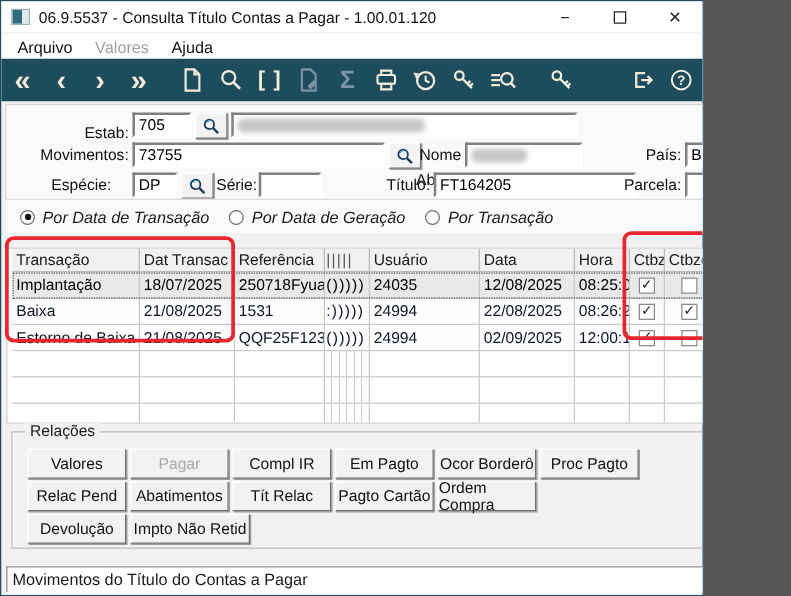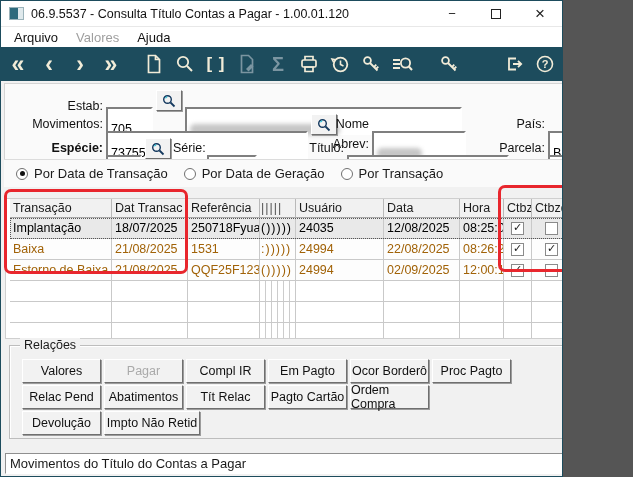--- a/index.html
+++ b/index.html
@@ -30,41 +30,41 @@
   .tb-txt { color:#f2ecd8; font-size:23px; font-weight:bold; line-height:22px; }
   .tb-txt.small { font-size:17px; letter-spacing:1px; }
   .gap-md { margin-left:12px; }
   .gap-key { margin-left:16px; }
   .push { margin-left:auto; }
   
   .panelA { position:absolute; left:3px; top:82px; width:626px; height:104px;
     background:#fafafa; border:1px solid #d4d4d4; }
   .lbl { position:absolute; font-size:12.5px; text-align:right; color:#111; height:20px; line-height:20px; }
   .inp { position:absolute; height:20px; background:#fff; border:2px solid;
-    border-color:#7f7f7f #ffffff #ffffff #7f7f7f; font-size:12.5px; line-height:16px; padding:12px 3px; color:#000;margin-top:17px; }
+    border-color:#7f7f7f #ffffff #ffffff #7f7f7f; font-size:12.5px; line-height:16px; padding:0 3px; color:#000; }
   .sbtn { position:absolute; width:26px; height:21px; background:#f2f2f2; border:1px solid;
     border-color:#ffffff #6f6f6f #6f6f6f #ffffff; box-shadow:1px 1px 0 #9c9c9c;
     display:flex; align-items:center; justify-content:center; }
   .redact { height:11px; background:#c6c6c6; border-radius:5px; filter:blur(2px); margin-top:3px; }
   
   .radio-row { position:absolute; left:3px; top:158px; width:626px; height:28px; background:#fafafa;
     border-top:1px solid #dcdcdc; display:flex; align-items:center; gap:16px; padding-left:12px; }
-  .radio { display:flex; align-items:center; gap:6px; font-size:13px; }
+  .radio { display:flex; align-items:center; gap:6px; font-size:13px;font-style:italic; }
   .rdot { width:12px; height:12px; border-radius:50%; border:1px solid #707070; background:#fff;
     display:inline-flex; align-items:center; justify-content:center; }
   .rdot.sel::after { content:""; width:5px; height:5px; border-radius:50%; background:#111; }
   
   .tablebox { position:absolute; left:4px; top:197px; width:625px; height:141px; background:#fff;
     border:1px solid #cfcfcf; overflow:hidden; }
   .grid { position:absolute; left:4px; top:0; }
   .trow { display:grid; grid-template-columns:102px 76px 72px 36px 88px 76px 44px 28px 40px 28px; }
   .trow > div { border-right:1px solid #c9c9c9; border-bottom:1px solid #c9c9c9;
     font-size:12.5px; padding:0 3px; overflow:hidden; white-space:nowrap; display:flex; align-items:center; }
   .thead > div { background:#f1f1f1; border-right:1px solid #b9b9b9; border-bottom:1px solid #a8a8a8; height:19px; }
-  .tdata > div { height:21px; color:#a16207; background:#fdfdfd; }
+  .tdata > div { height:21px; color:#0f172a; background:#fdfdfd; }
   .tdata.selected > div { background:#e9e9e9; color:#000; }
   .tdata.selected { outline:1px dotted #555; outline-offset:-1px; }
   .tempty > div { height:21px; }
   .mini { background:repeating-linear-gradient(to right, transparent 0 5px, #cccccc 5px 6px);
     font-size:10px; letter-spacing:1px; color:#9a9a9a; padding:0 1px !important; }
   .thead .mini { color:#555; }
   .filler { border-right:none !important; }
   .cbcell { justify-content:center; }
   .checkbox { width:13px; height:13px; background:#fff; border:1px solid #8a8a8a;
     display:inline-flex; align-items:center; justify-content:center; font-size:11px; font-weight:bold; color:#1a1a1a; }
@@ -232,21 +232,21 @@
     </div>
     <div class="lbl" style="left:509px;top:30px;width:31px;">País:</div>
     <div class="inp" style="left:543px;top:30px;width:29px;">BRA</div>
     <div class="sbtn" style="left:575px;top:30px;">
       <svg width="14" height="14" viewBox="0 0 14 14">
         <circle cx="6" cy="5.5" r="3.6" fill="none" stroke="#2b6b75" stroke-width="1.3" stroke-dasharray="2 1.2"></circle>
         <line x1="8.8" y1="8.3" x2="12.5" y2="12" stroke="#13385e" stroke-width="1.8"></line>
       </svg>
     </div>
 
-    <div class="lbl" style="left:18px;top:54px;width:80px;font-weight:bold;">Espécie:</div>
+    <div class="lbl" style="left:4px;top:54px;width:80px;">Espécie:</div>
     <div class="inp" style="left:101px;top:54px;width:36px;">DP</div>
     <div class="sbtn" style="left:140px;top:54px;">
       <svg width="14" height="14" viewBox="0 0 14 14">
         <circle cx="5.5" cy="5.5" r="3.8" fill="none" stroke="#13385e" stroke-width="1.4"></circle>
         <path d="M3.4 4.2 A3 3 0 0 1 5.2 2.8" fill="none" stroke="#39c6da" stroke-width="1.2"></path>
         <line x1="8.5" y1="8.5" x2="12.5" y2="12.5" stroke="#13385e" stroke-width="1.8"></line>
       </svg>
     </div>
     <div class="lbl" style="left:168px;top:54px;width:31px;">Série:</div>
     <div class="inp" style="left:202px;top:54px;width:50px;"></div>

